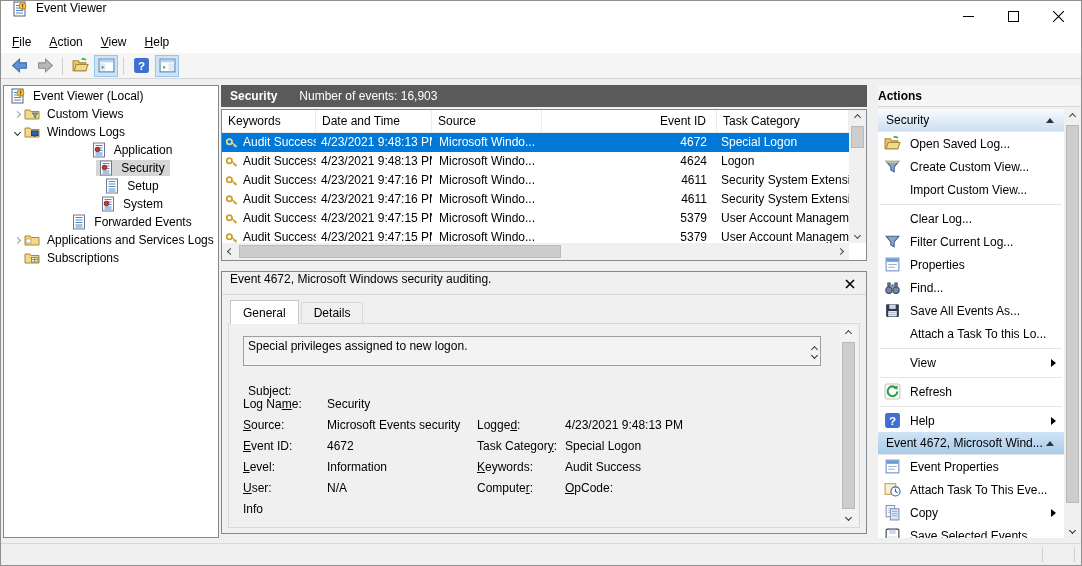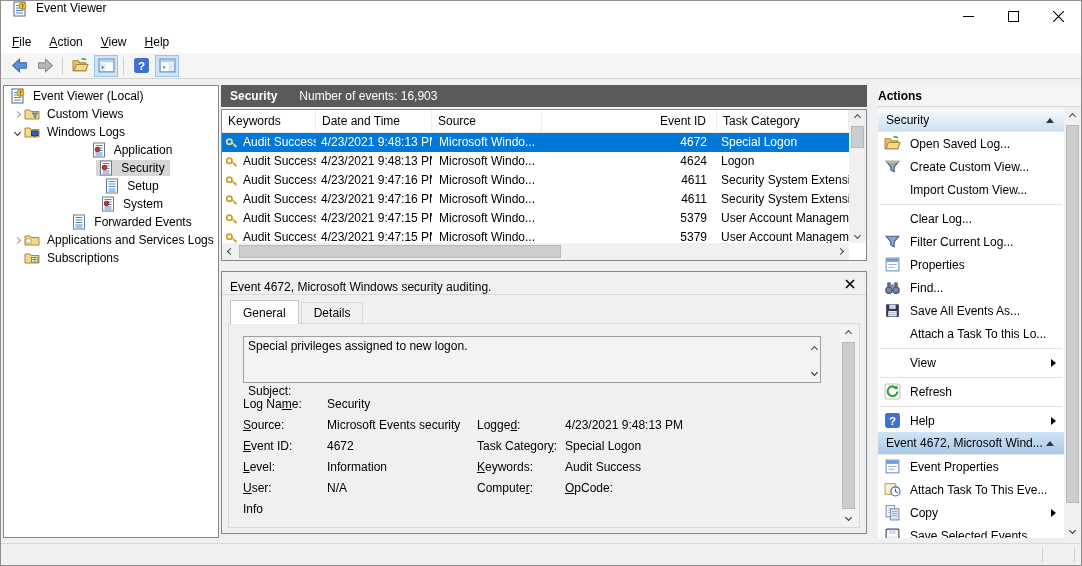--- a/index.html
+++ b/index.html
@@ -73,30 +73,30 @@
   .vscroll { width:17px; background:#f0f0f0; display:flex; flex-direction:column; align-items:center; }
   .sbtn { width:17px; height:15px; display:flex; align-items:center; justify-content:center; flex:none; }
   .sthumb { width:13px; background:#cdcdcd; border:1px solid #b9b9b9; }
   .list-vscroll { height:133px; }
   .list-vscroll .sthumb { height:22px; margin-top:1px; }
   .hscroll { height:17px; background:#f0f0f0; display:flex; align-items:center; flex:none; }
   .hscroll .sthumb { height:13px; width:322px; }
 
   
   .detail { position:absolute; left:0; top:192px; width:646px; height:263px; background:#f0f0f0; border:1px solid #828790; }
-  .d-title { height:23px; display:flex; align-items:flex-end; border-bottom:1px solid #d9d9d9; }
+  .d-title { height:23px; display:flex; align-items:flex-start; border-bottom:1px solid #d9d9d9; }
   .d-title .d-title-text { margin-left:8px; }
   .d-close { position:absolute; right:8px; top:4px; width:16px; height:16px; display:flex; align-items:center; justify-content:center; }
   .tabs { position:absolute; left:8px; top:28px; height:24px; display:flex; align-items:flex-end; }
   .tab { padding:3px 12px 4px 12px; border:1px solid #d9d9d9; border-bottom:none; background:#f0f0f0; margin-right:2px; }
   .tab.active { background:#fff; padding-top:5px; position:relative; z-index:2; border-color:#c6c6c6; }
   .tabpage { position:absolute; left:6px; right:6px; top:51px; bottom:5px; background:#f0f0f0; border:1px solid #d9d9d9; }
   .tp-scroll { position:absolute; right:2px; top:2px; bottom:2px; width:17px; background:#f3f3f3; display:flex; flex-direction:column; align-items:center; }
   .tp-scroll .sthumb { flex:1; margin:1px 0; width:13px; }
-  .msgbox { position:absolute; left:14px; top:12px; width:578px; height:47px; background:#f3f3f3; border:1px solid #9e9e9e; }
+  .msgbox { position:absolute; left:14px; top:12px; width:578px; height:30px; background:#f3f3f3; border:1px solid #9e9e9e; }
   .msgbox .m1 { position:absolute; left:4px; top:2px; }
   .msgbox .m2 { position:absolute; left:4px; top:47px; }
   .m-arr-up { position:absolute; right:3px; top:4px; }
   .m-arr-dn { position:absolute; right:3px; bottom:4px; }
   .fields { position:absolute; left:14px; top:73px; display:grid; grid-template-columns:84px 150px 88px auto; grid-auto-rows:21px; width:590px; }
   .fields span { white-space:nowrap; overflow:hidden; }
 
   
   .actions-panel { position:absolute; left:877px; top:0; width:203px; height:466px; background:#f0f0f0; }
   .act-title { position:absolute; left:0; top:6px; right:0; height:22px; display:flex; align-items:center; font-weight:bold; border-bottom:1px solid #d9d9d9; background:#f5f5f5; }

